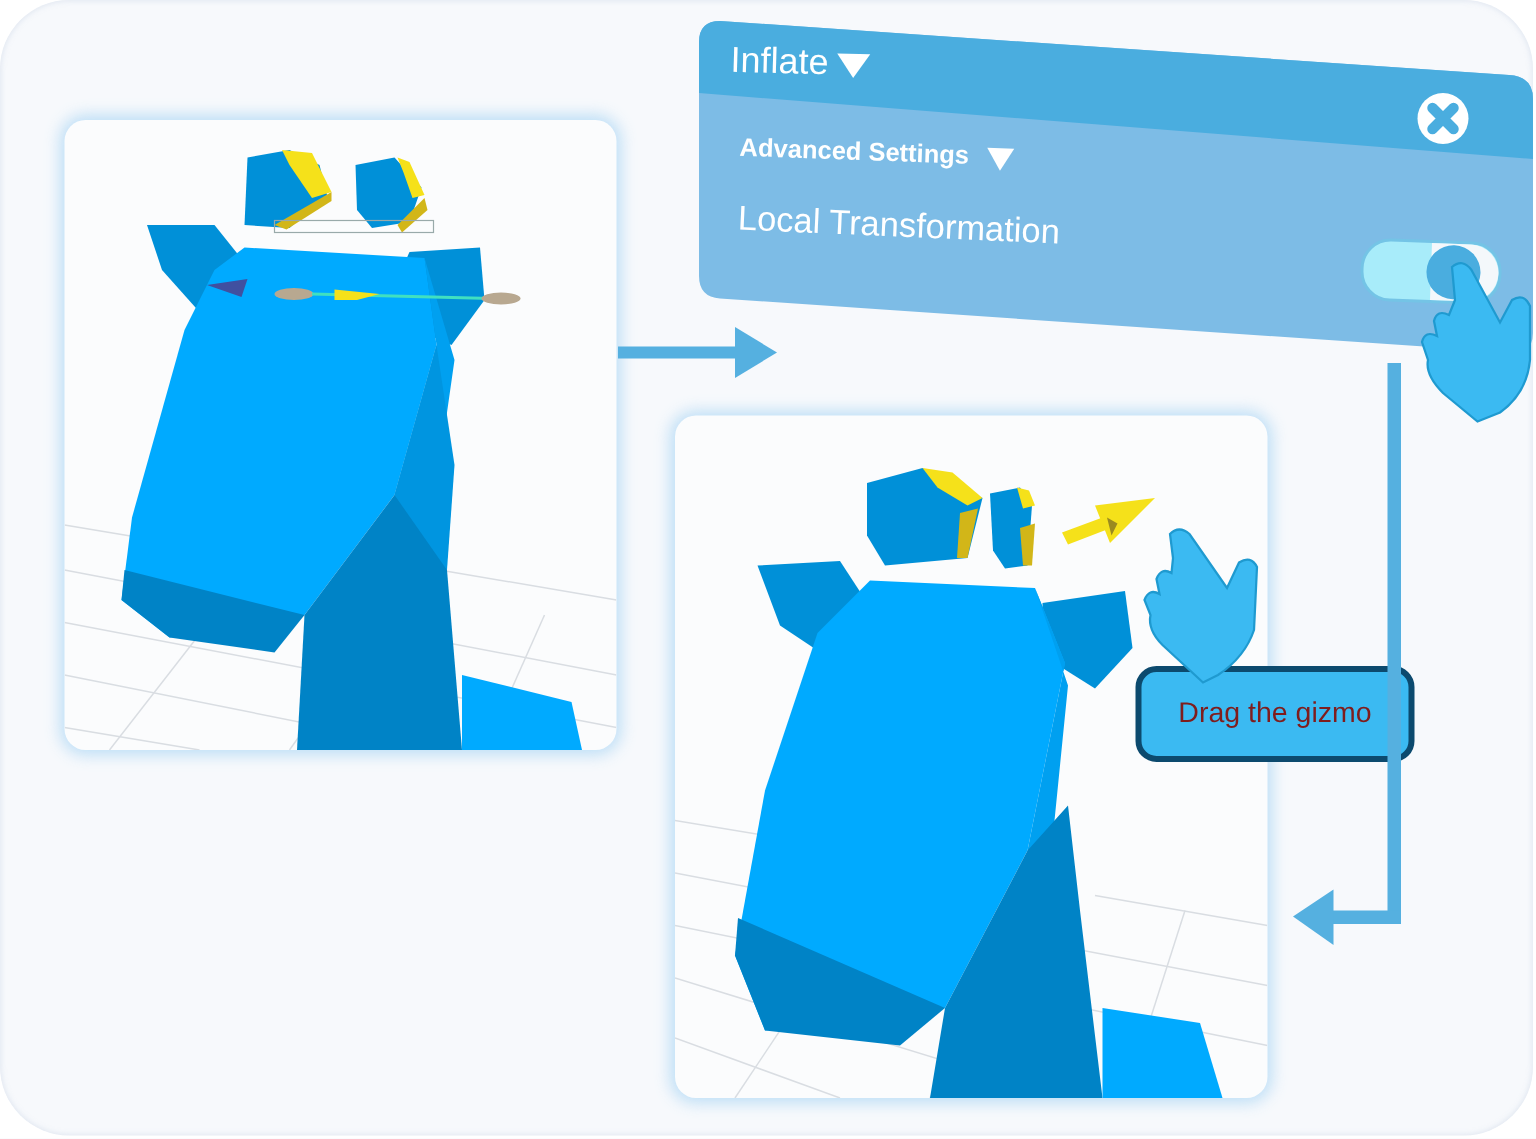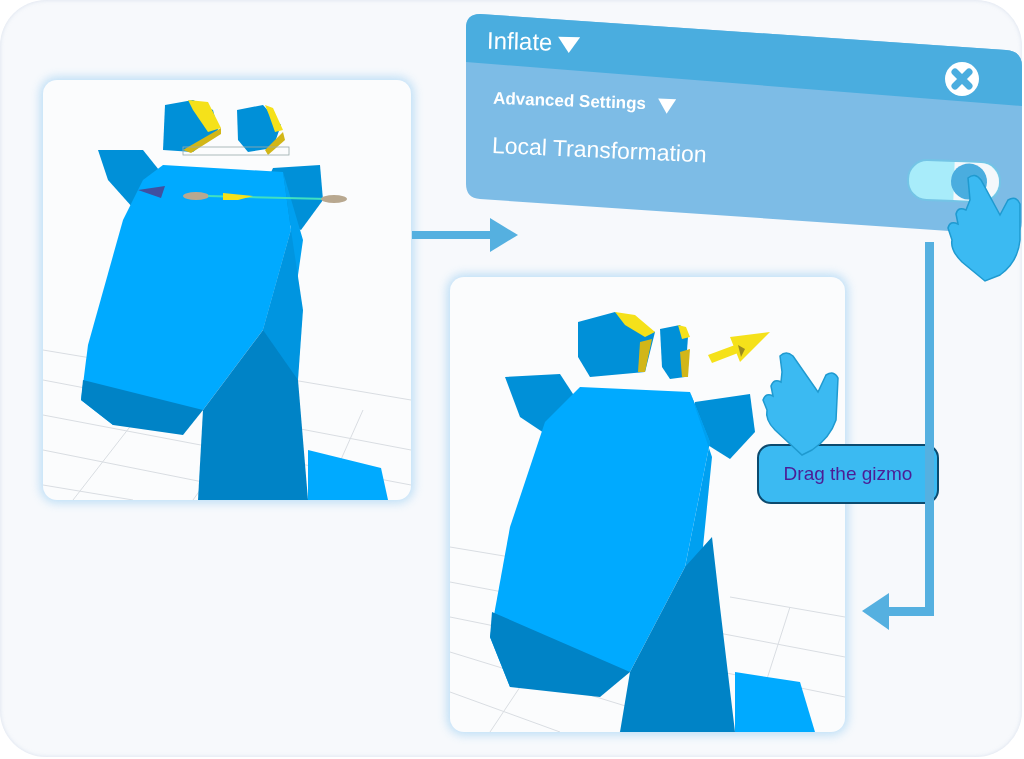--- a/index.html
+++ b/index.html
@@ -14,21 +14,21 @@
   .panel-title{position:absolute;left:21px;top:14px;color:#fff;font-size:24px;transform:rotate(1.5deg);font-family:"Liberation Sans",sans-serif;}
   .panel-title .tri{display:inline-block;margin-left:6px;width:0;height:0;border-left:11px solid transparent;border-right:11px solid transparent;border-top:16px solid #fff;vertical-align:-2px;}
   .close-btn{position:absolute;left:479px;top:48px;width:34px;height:34px;border-radius:50%;background:#fff;cursor:pointer;}
   .close-btn svg{position:absolute;left:0;top:0;}
   .adv{position:absolute;left:27px;top:78px;color:#fff;font-size:17px;font-weight:bold;transform:rotate(2deg);font-family:"Liberation Sans",sans-serif;cursor:pointer;}
   .adv .tri{display:inline-block;margin-left:12px;width:0;height:0;border-left:9px solid transparent;border-right:9px solid transparent;border-top:15px solid #fff;vertical-align:-4px;}
   .local{position:absolute;left:26px;top:118px;color:#fff;font-size:23px;transform:rotate(2.5deg);transform-origin:left center;font-family:"Liberation Sans",sans-serif;}
   .toggle{position:absolute;left:441px;top:146px;width:90px;height:38px;border-radius:20px;background:#a8ecfa;border:2px solid #74c4e6;transform:rotate(2deg);cursor:pointer;}
   .toggle .half{position:absolute;right:0;top:0;width:45px;height:38px;border-radius:0 20px 20px 0;background:#f4f8fb;}
   .toggle .knob{position:absolute;left:42px;top:1px;width:36px;height:36px;border-radius:50%;background:#4aaddf;}
-  .tooltip{position:absolute;left:757px;top:444px;width:178px;height:56px;border-radius:14px;background:#3bbaf2;border:2px solid #0c4a6e;color:#4c1d95;font-size:19px;line-height:56px;text-align:center;font-family:"Liberation Sans",sans-serif;}
+  .tooltip{position:absolute;left:757px;top:444px;width:178px;height:56px;border-radius:14px;background:#3bbaf2;border:4px solid #0c4a6e;color:#7f1d1d;font-size:19px;line-height:56px;text-align:center;font-family:"Liberation Sans",sans-serif;}
   .overlay{position:absolute;left:0;top:0;pointer-events:none;}
 </style>
 </head>
 <body>
 
 <div class="frame"></div>
 
 <div class="viewport vp1">
   <svg width="368" height="420" viewBox="0 0 368 420">
     <g stroke="#d9dde2" stroke-width="1" fill="none">

